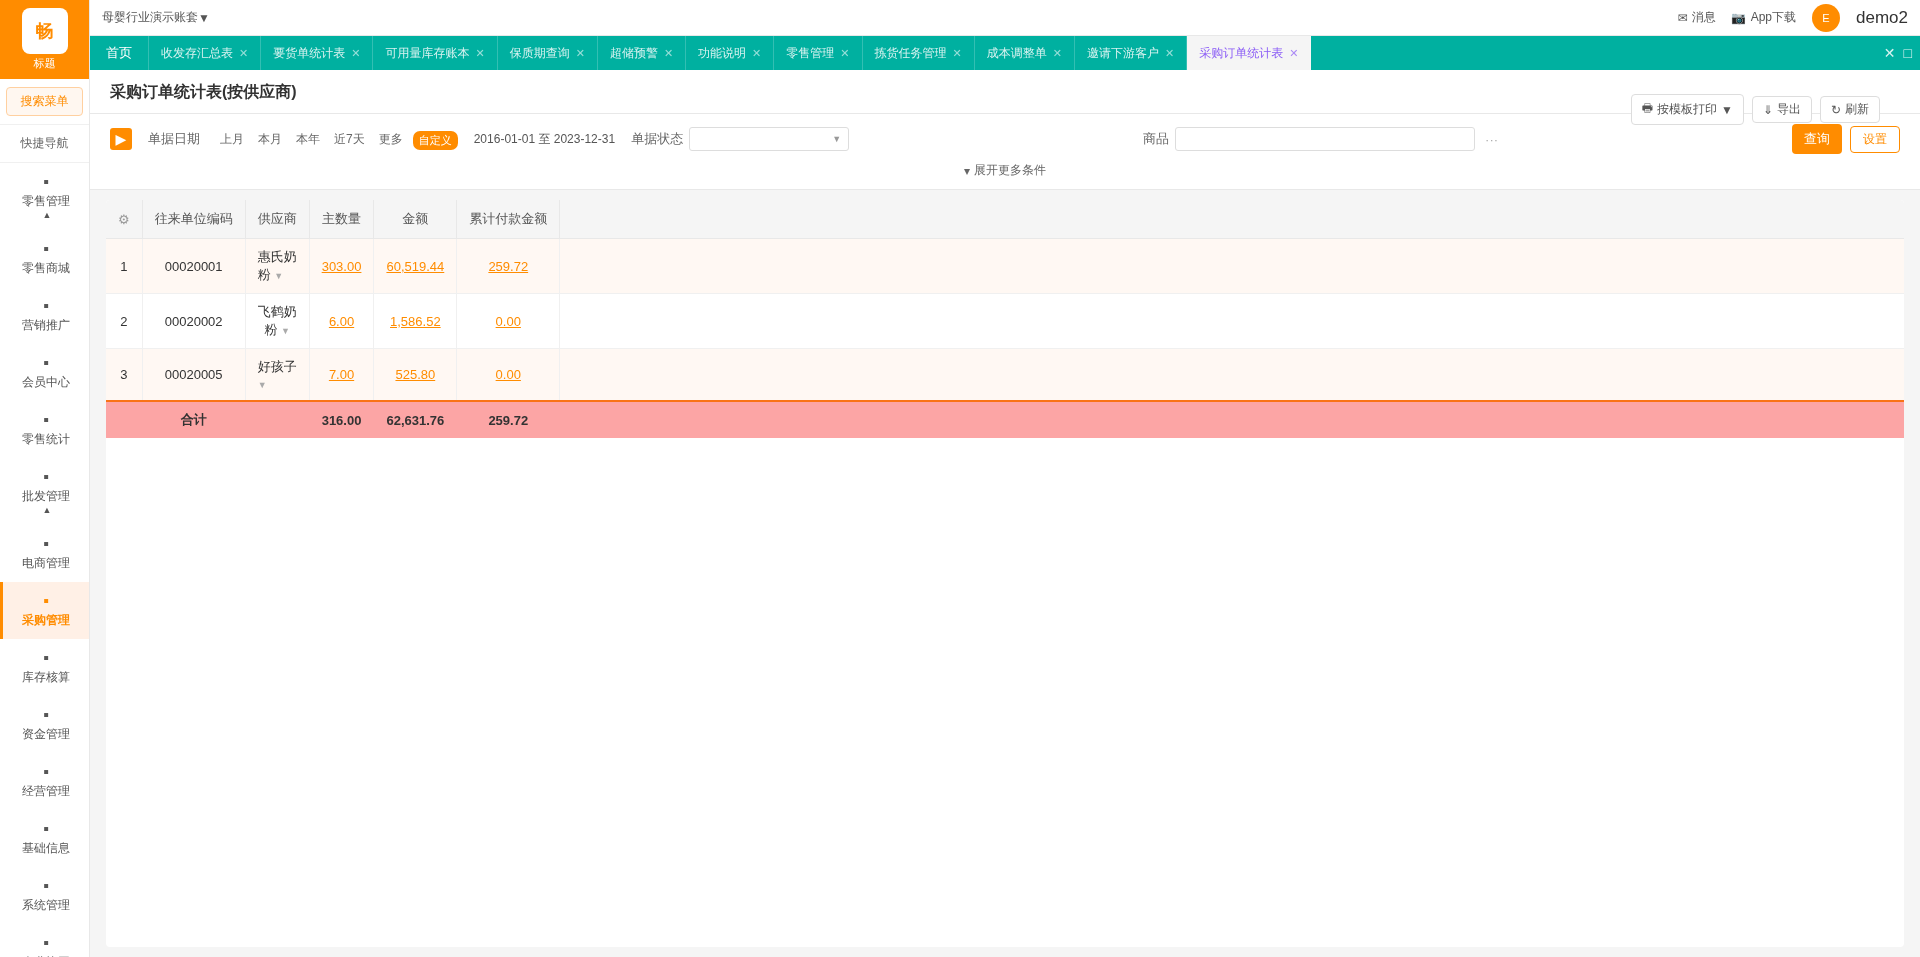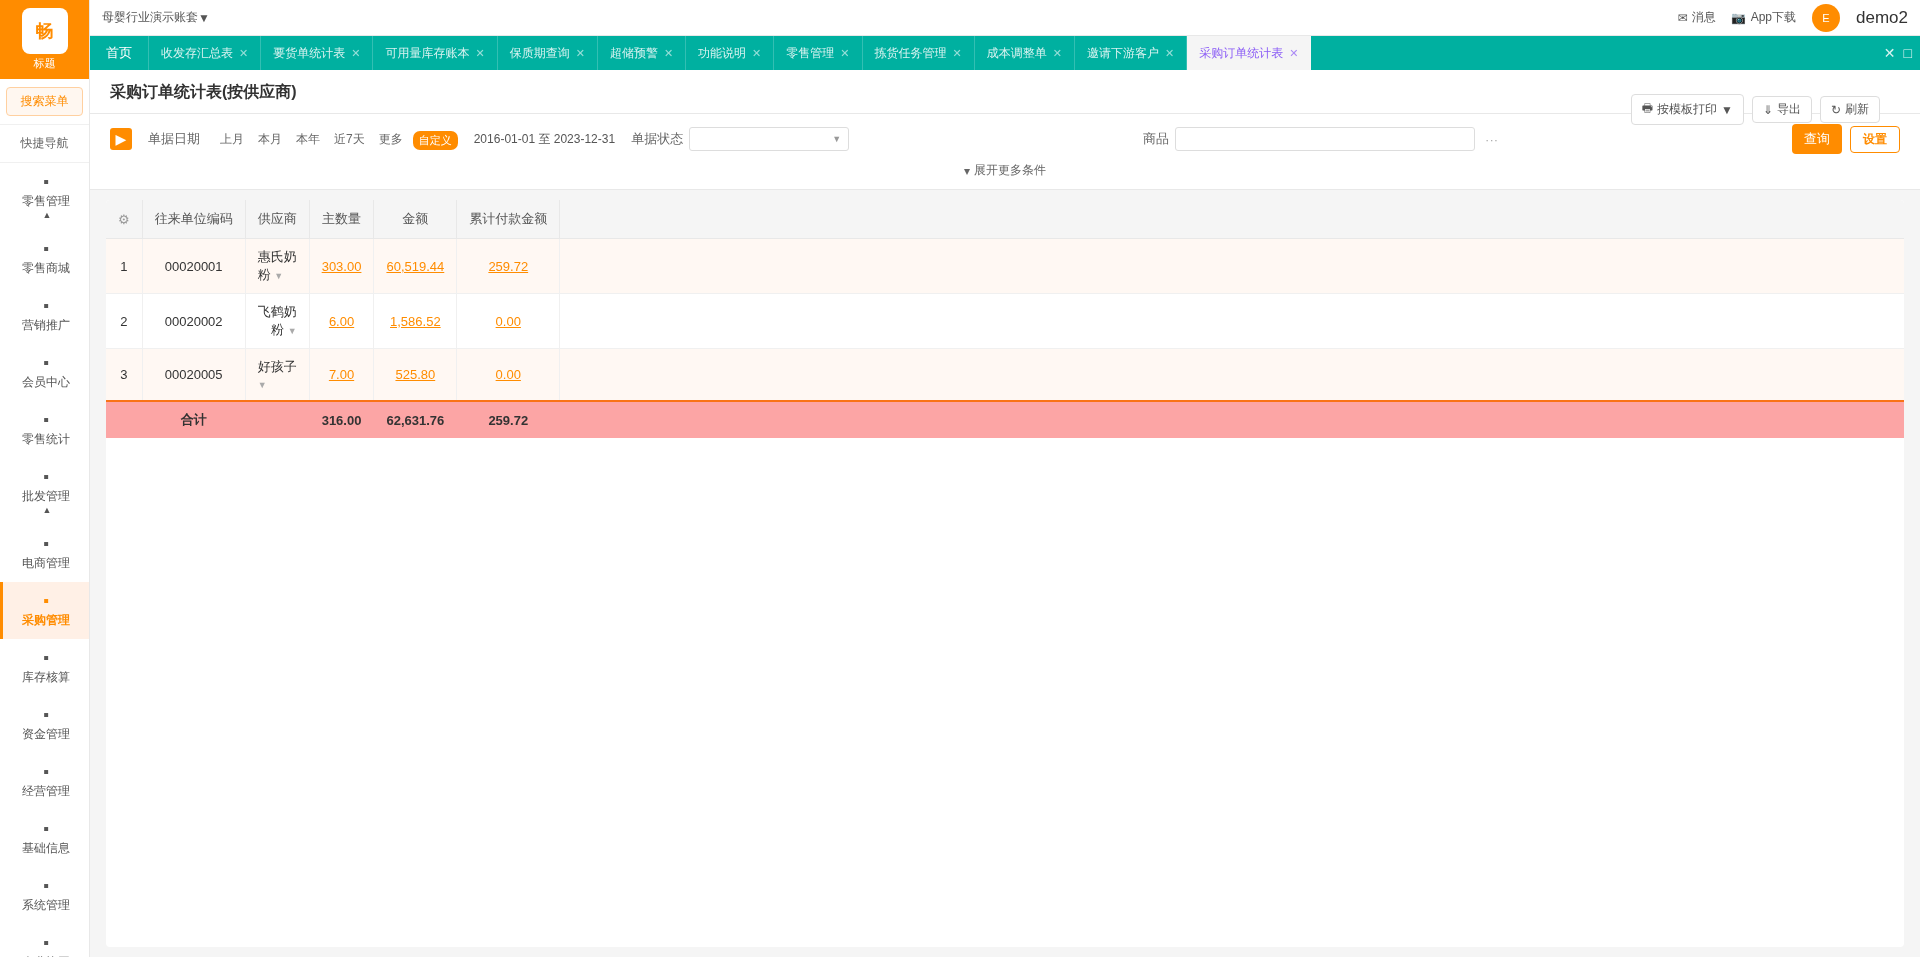--- a/index.html
+++ b/index.html
@@ -58,21 +58,21 @@
     .filter-field { display: flex; align-items: center; gap: 6px; }
     .filter-field label { color: #666; font-size: 13px; white-space: nowrap; }
     .filter-select { border: 1px solid #ddd; border-radius: 3px; padding: 4px 24px 4px 8px; font-size: 12px; color: #333; background: #fff; appearance: none; min-width: 160px; cursor: pointer; position: relative; }
     .select-wrapper { position: relative; display: inline-flex; align-items: center; }
     .select-wrapper::after { content: '▼'; position: absolute; right: 8px; font-size: 9px; color: #999; pointer-events: none; }
     .filter-input { border: 1px solid #ddd; border-radius: 3px; padding: 4px 8px; font-size: 12px; color: #333; min-width: 200px; }
     .filter-more-btn { display: flex; align-items: center; gap: 4px; color: #666; font-size: 12px; cursor: pointer; border: none; background: none; }
     .filter-more-row { display: flex; justify-content: center; padding: 8px 0 0 0; }
     .filter-actions { display: flex; align-items: center; gap: 8px; margin-left: auto; }
     .btn-query { background: #ff8c00; color: #fff; border: none; padding: 6px 12px; border-radius: 4px; font-size: 13px; cursor: pointer; }
-    .btn-settings { background: #fff; color: #ff8c00; border: 1px solid #ff8c00; padding: 4px 12px; border-radius: 4px; font-size: 12px; cursor: pointer; font-weight: bold; }
+    .btn-settings { background: #fff; color: #ff8c00; border: 1px solid #ff8c00; padding: 4px 12px; border-radius: 4px; font-size: 12px; cursor: pointer; }
     .header-right-btns { display: flex; align-items: center; gap: 8px; position: absolute; right: 20px; top: 12px; }
     .btn-print { background: #fff; border: 1px solid #ddd; padding: 4px 10px; border-radius: 4px; font-size: 12px; cursor: pointer; display: flex; align-items: center; gap: 4px; color: #555; }
     .btn-export { background: #fff; border: 1px solid #ddd; padding: 4px 10px; border-radius: 4px; font-size: 12px; cursor: pointer; display: flex; align-items: center; gap: 4px; color: #555; }
     .btn-refresh { background: #fff; border: 1px solid #ddd; padding: 4px 10px; border-radius: 4px; font-size: 12px; cursor: pointer; display: flex; align-items: center; gap: 4px; color: #555; }
     .page-header-inner { position: relative; display: flex; align-items: center; }
 
     
     .table-area { flex: 1; background: #fff; margin: 10px 16px; border-radius: 4px; overflow: auto; }
     table { width: 100%; border-collapse: collapse; font-size: 13px; }
     thead tr { background: #f5f5f5; }
@@ -335,21 +335,21 @@
     <td>00020001</td>
     <td style="text-align:left;">惠氏奶粉 <span style="font-size:9px;color:#aaa;">▼</span></td>
     <td class="link">303.00</td>
     <td class="link">60,519.44</td>
     <td class="link">259.72</td>
     <td></td>
   </tr>
             <tr>
     <td>2</td>
     <td>00020002</td>
-    <td style="text-align:right;">飞鹤奶粉 <span style="font-size:9px;color:#aaa;">▼</span></td>
+    <td style="text-align:center;">飞鹤奶粉 <span style="font-size:9px;color:#aaa;">▼</span></td>
     <td class="link">6.00</td>
     <td class="link">1,586.52</td>
     <td class="link">0.00</td>
     <td></td>
   </tr>
             <tr>
     <td>3</td>
     <td>00020005</td>
     <td style="text-align:left;">好孩子 <span style="font-size:9px;color:#aaa;">▼</span></td>
     <td class="link">7.00</td>

